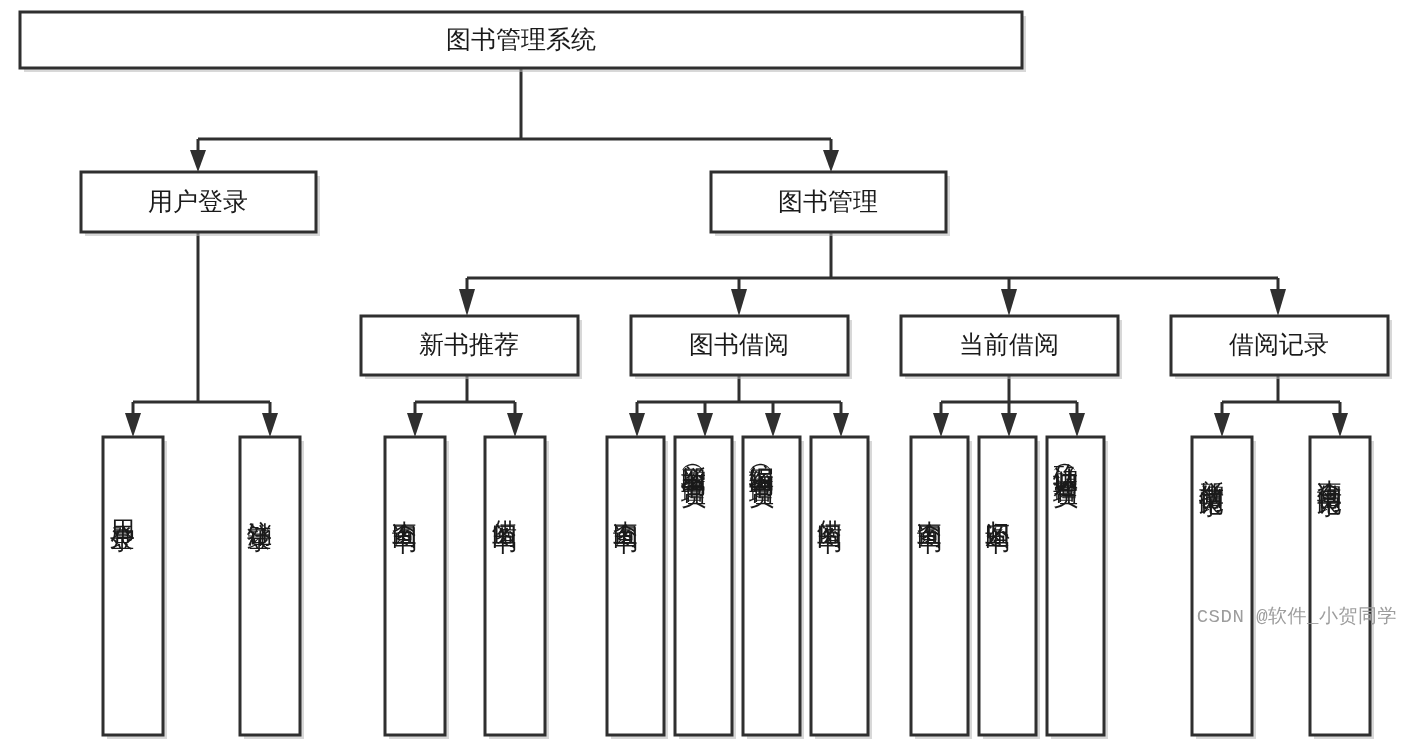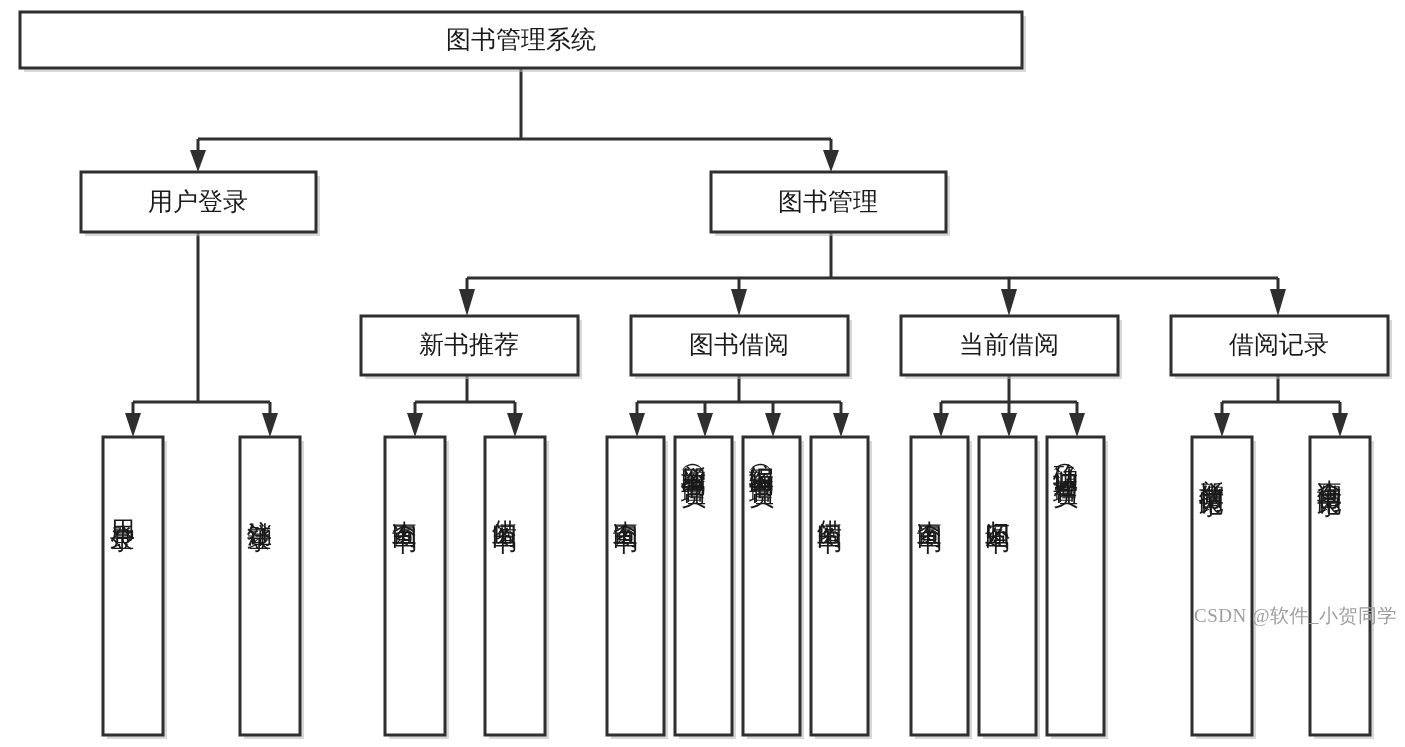--- a/index.html
+++ b/index.html
@@ -63,21 +63,21 @@
     line-height: 1.0;
     letter-spacing: 3px;
     white-space: nowrap;
     pointer-events: none;
     text-align: start;
   }
   .watermark {
     position: absolute;
     right: 8px;
     bottom: 6px;
-    font-family: Liberation Serif, serif;
+    font-family: Liberation Mono, monospace;
     font-size: 19px;
     color: #9d9d9d;
     letter-spacing: 0.5px;
     white-space: nowrap;
   }
 </style>
 </head>
 <body>
 
 <div id="diagram-root">

